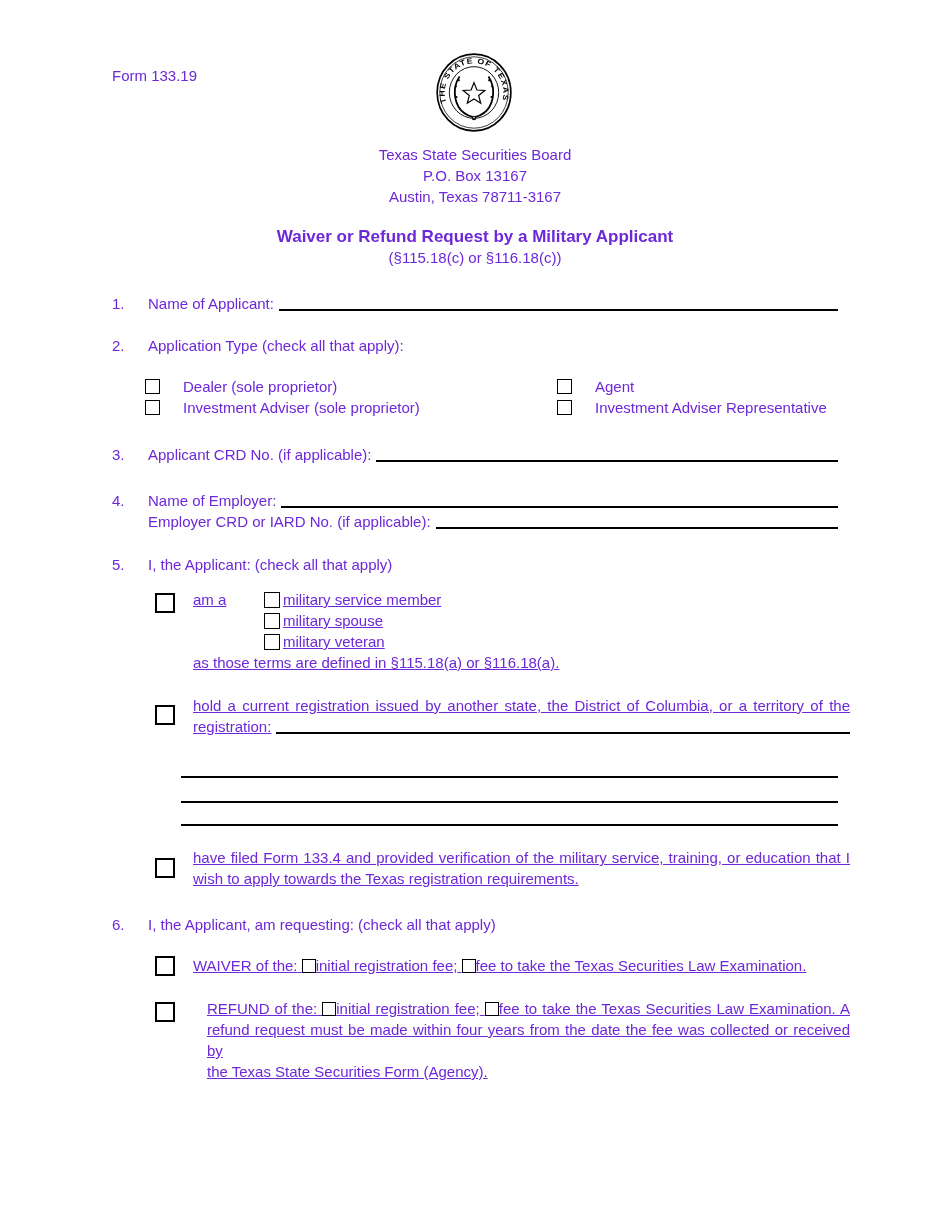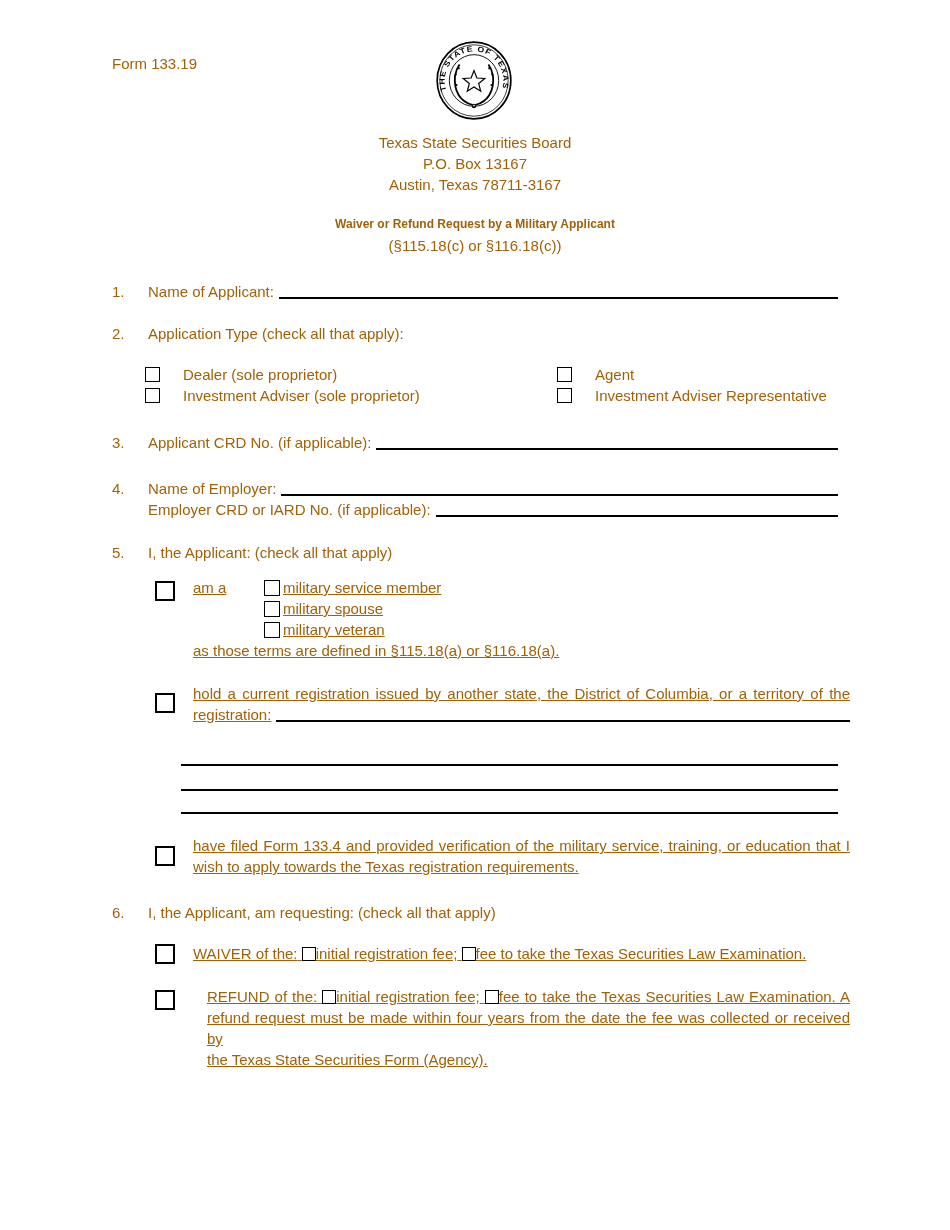--- a/index.html
+++ b/index.html
@@ -1,25 +1,25 @@
 <!DOCTYPE html>
 <html><head>
 <meta charset="utf-8">
 <style>
   * { margin:0; padding:0; box-sizing:border-box; }
   html, body { background:#ffffff; }
   .page {
-    position:relative; width:950px; height:1076px; margin:0 auto;
-    background:#fff; color:#a16207;
+    position:relative; width:950px; height:1076px; margin:12px auto;
+    background:#fff; color:#6d28d9;
     font-family:"Liberation Sans", sans-serif;
     font-size:15px; line-height:21px;
   }
   .abs { position:absolute; }
   .center { text-align:center; width:100%; left:0; }
-  .title-line { font-size:12px; font-weight:bold; }
+  .title-line { font-size:17px; font-weight:bold; }
   .it { font-style:italic; }
 
   
   .cb { display:inline-block; background:#fff; border:1.5px solid #000; }
   .cb-md { width:15px; height:15px; flex:none; }
   .cb-lg { width:20px; height:20px; border-width:2px; flex:none; margin-left:31px; }
   .cb-sub { width:16px; height:16px; vertical-align:-3px; margin-right:3px; }
   .cb-inline { width:14px; height:14px; vertical-align:-2px; }
 
   

